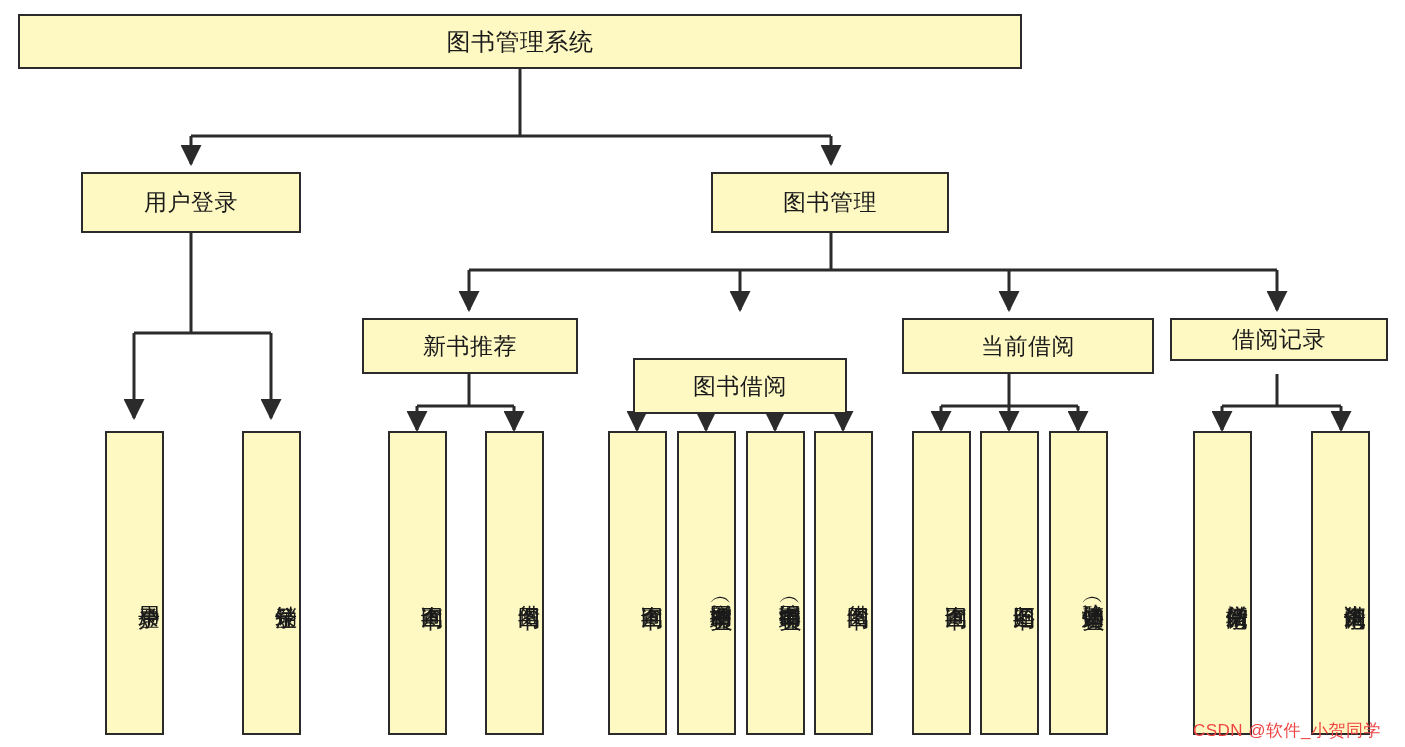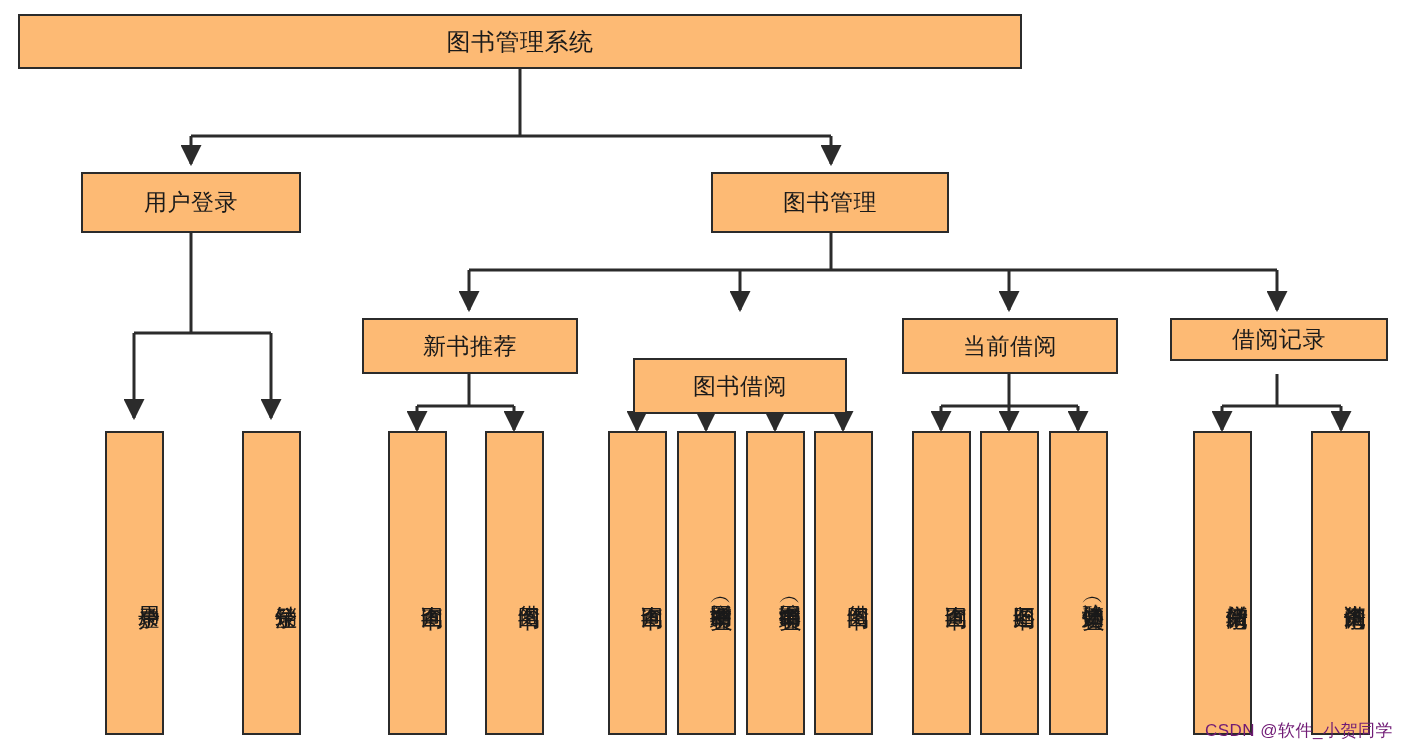--- a/index.html
+++ b/index.html
@@ -23,21 +23,21 @@
     left: 0;
     top: 0;
     width: 1405px;
     height: 747px;
     pointer-events: none;
   }
   .node {
     position: absolute;
     box-sizing: border-box;
     border: 2px solid #2b2b2b;
-    background: #fdba74;
+    background: #fef9c3;
     color: #1a1a1a;
     display: flex;
     align-items: center;
     justify-content: center;
     text-align: center;
   }
   .node.horiz {
     font-size: 23px;
     line-height: 1.15;
     letter-spacing: 0.5px;
@@ -50,24 +50,24 @@
     letter-spacing: 1px;
     padding-top: 14px;
     align-items: flex-start;
     justify-content: center;
   }
   .node.root {
     font-size: 24px;
   }
   .watermark {
     position: absolute;
-    right: 12px;
+    right: 24px;
     bottom: 5px;
     font-size: 17px;
-    color: #701a75;
+    color: #ef4444;
     white-space: nowrap;
     letter-spacing: 0.5px;
     text-align: right;
   }
 </style>
 </head>
 <body>
 
 <div id="canvas">
 
@@ -121,21 +121,21 @@
     </g>
   </svg>
 
   <div class="node horiz root" style="left:18px; top:14px; width:1004px; height:55px;">图书管理系统</div>
 
   <div class="node horiz" style="left:81px; top:172px; width:220px; height:61px;">用户登录</div>
   <div class="node horiz" style="left:362px; top:318px; width:216px; height:56px;">新书推荐</div>
 
   <div class="node horiz" style="left:711px; top:172px; width:238px; height:61px;">图书管理</div>
   <div class="node horiz" style="left:633px; top:318px; width:214px; height:56px;margin-top:40px;">图书借阅</div>
-  <div class="node horiz" style="left:902px; top:318px; width:216px; height:56px;">当前借阅</div>
+  <div class="node horiz" style="left:902px; top:318px; width:252px; height:56px;">当前借阅</div>
   <div class="node horiz" style="left:1170px; top:318px; width:218px; height:43px;">借阅记录</div>
 
   <div class="node vert" style="left:105px; top:431px; width:59px; height:304px;">用户登录</div>
   <div class="node vert" style="left:242px; top:431px; width:59px; height:304px;">注销登录</div>
 
   <div class="node vert" style="left:388px; top:431px; width:59px; height:304px;">查询图书</div>
   <div class="node vert" style="left:485px; top:431px; width:59px; height:304px;">借阅图书</div>
 
   <div class="node vert" style="left:608px; top:431px; width:59px; height:304px;">查询图书</div>
   <div class="node vert" style="left:677px; top:431px; width:59px; height:304px;">新增图书（管理员）</div>

